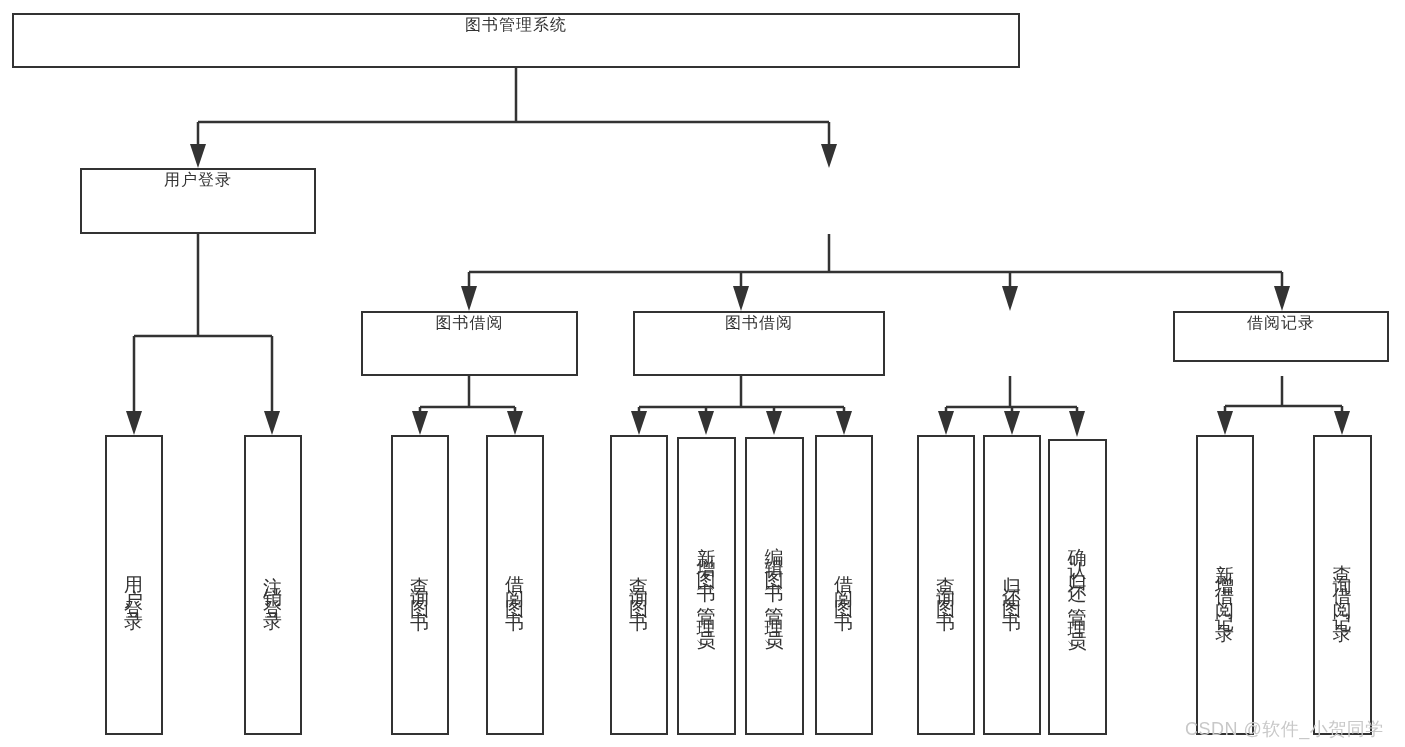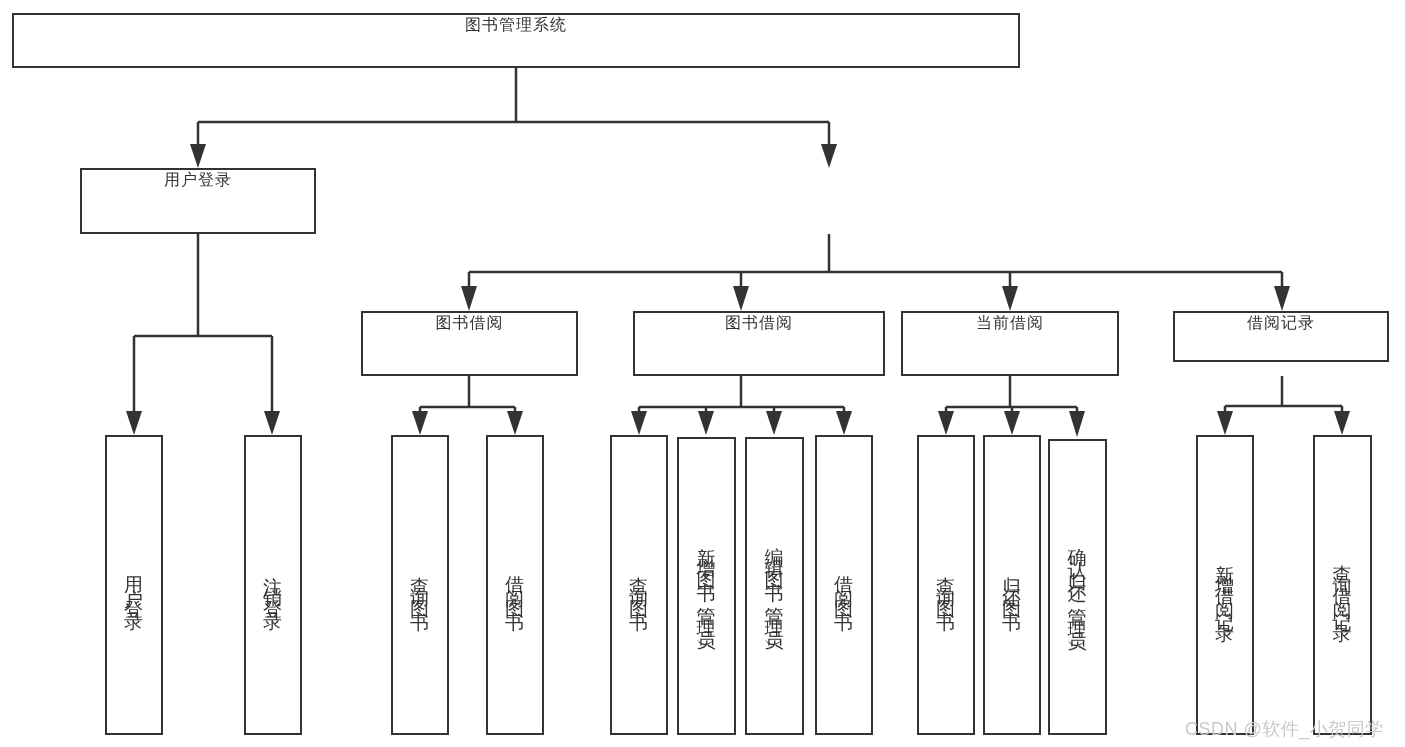--- a/index.html
+++ b/index.html
@@ -94,23 +94,20 @@
   <div class="box" style="left:80px;top:168px;width:236px;height:66px">
     <span>用户登录</span>
   </div>
 
   <div class="box" style="left:361px;top:311px;width:217px;height:65px">
     <span>图书借阅</span>
   </div>
   <div class="box" style="left:633px;top:311px;width:252px;height:65px">
     <span>图书借阅</span>
   </div>
-  <div class="box" style="left:901px;top:311px;width:218px;height:65px">
-    <span>当前借阅</span>
-  </div>
   <div class="box" style="left:1173px;top:311px;width:216px;height:51px">
     <span>借阅记录</span>
   </div>
 
   <div class="vbox" style="left:105px;top:435px;width:58px;height:300px">
     <span class="vtext">用户登录</span>
   </div>
   <div class="vbox" style="left:244px;top:435px;width:58px;height:300px">
     <span class="vtext">注销登录</span>
   </div>

